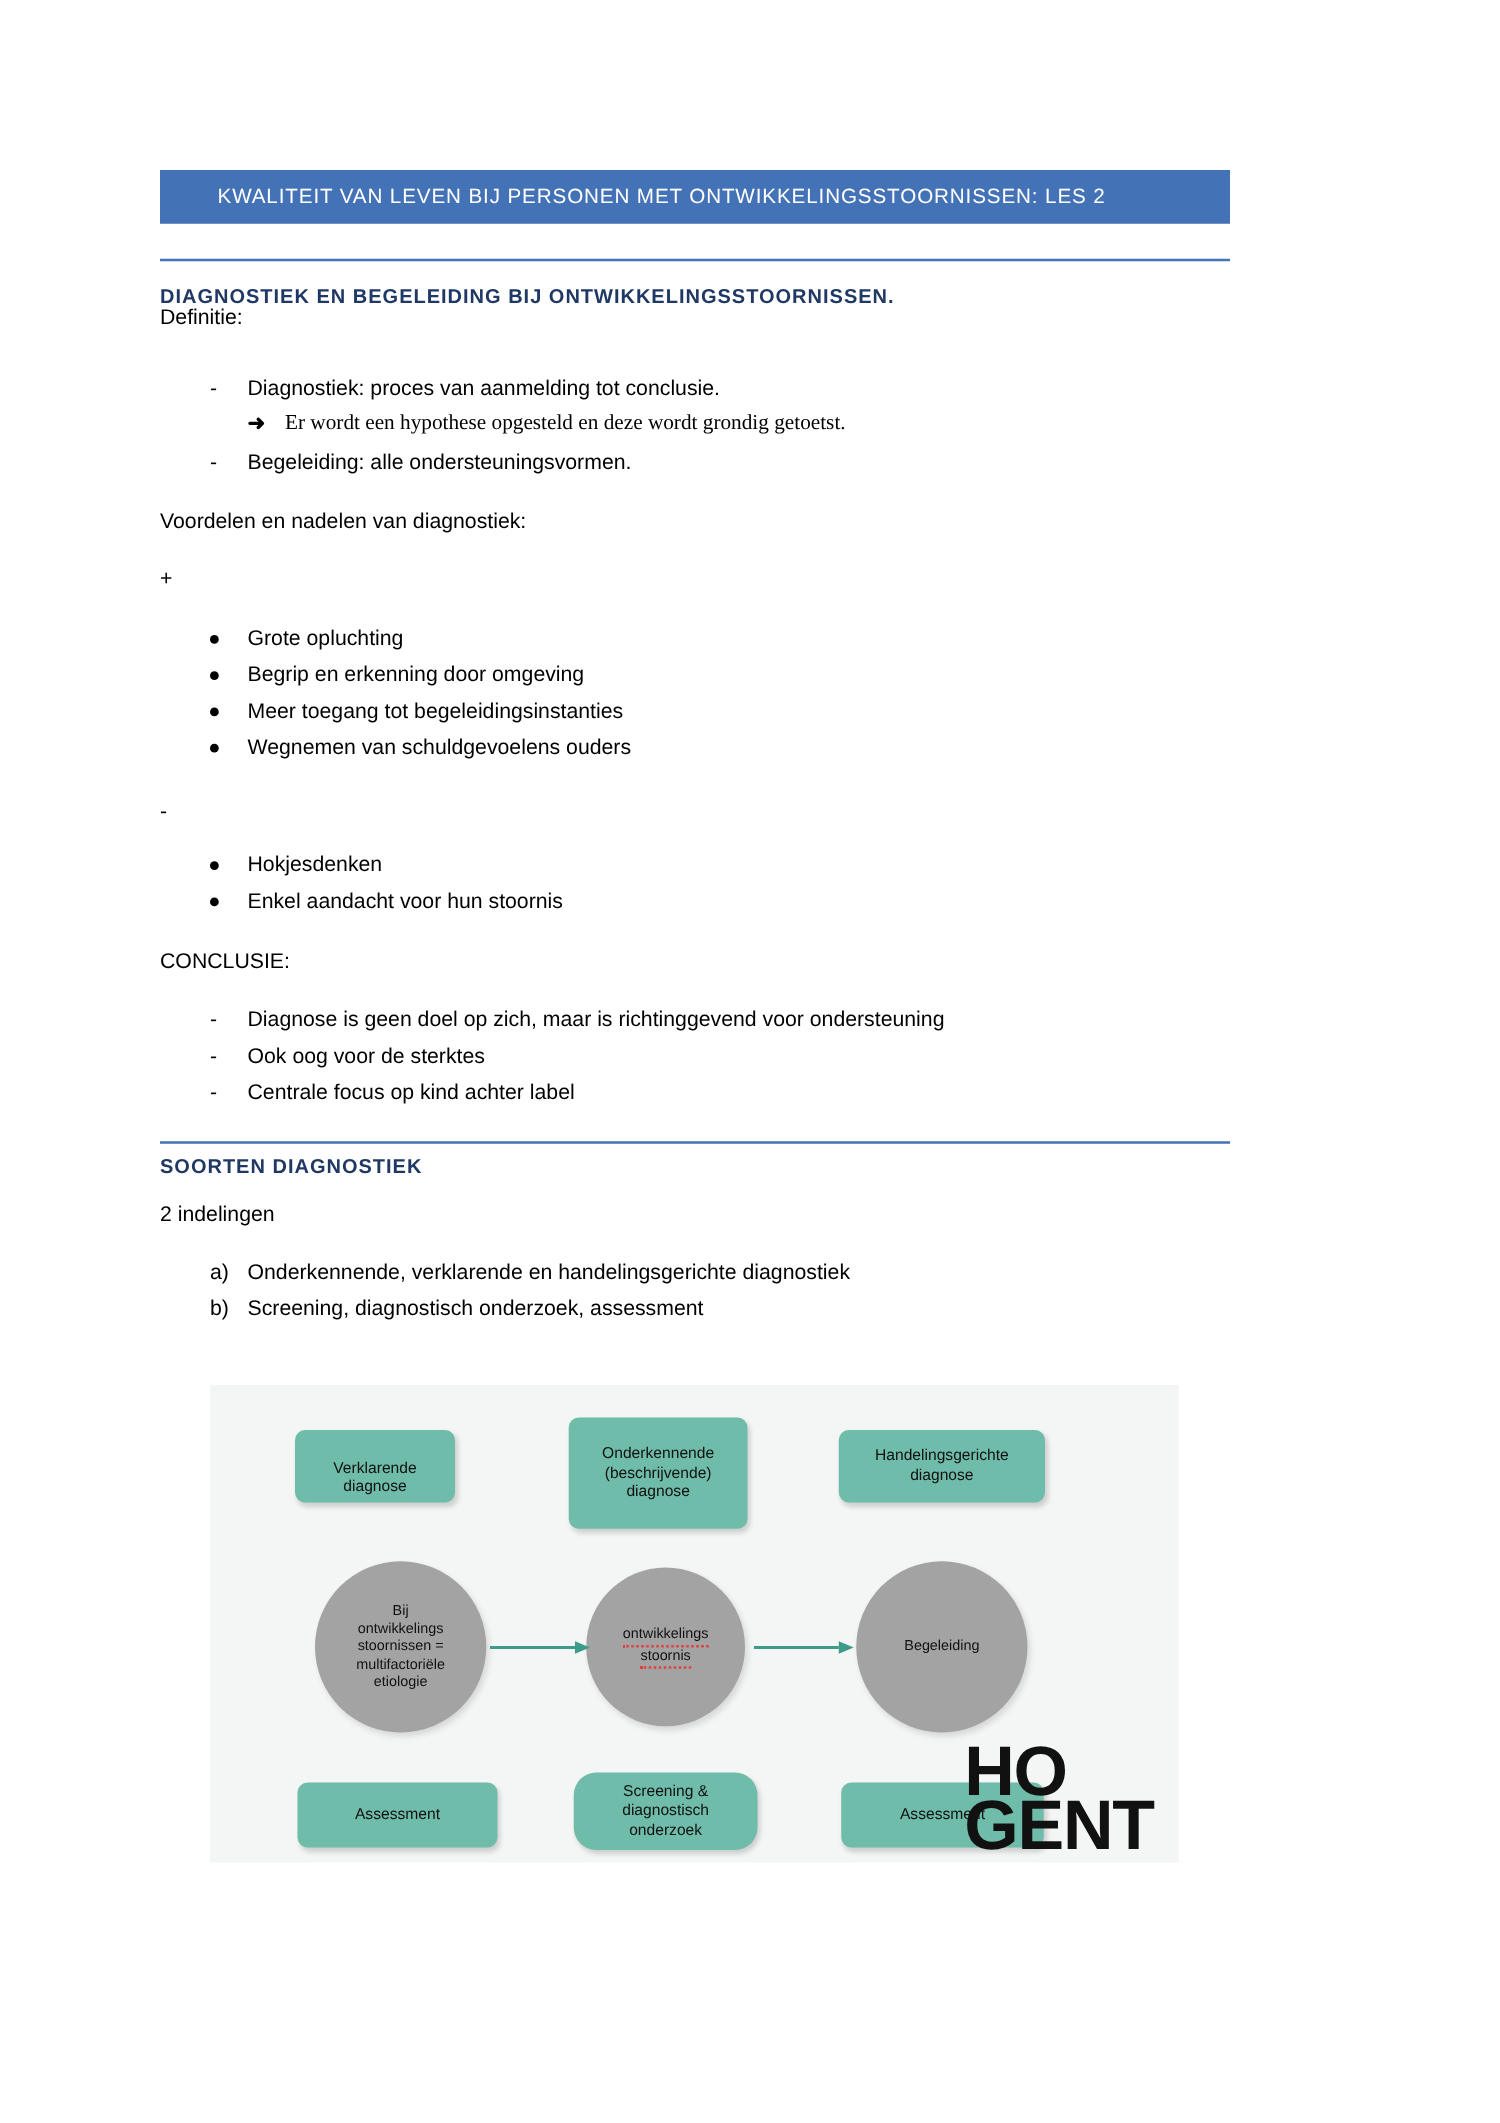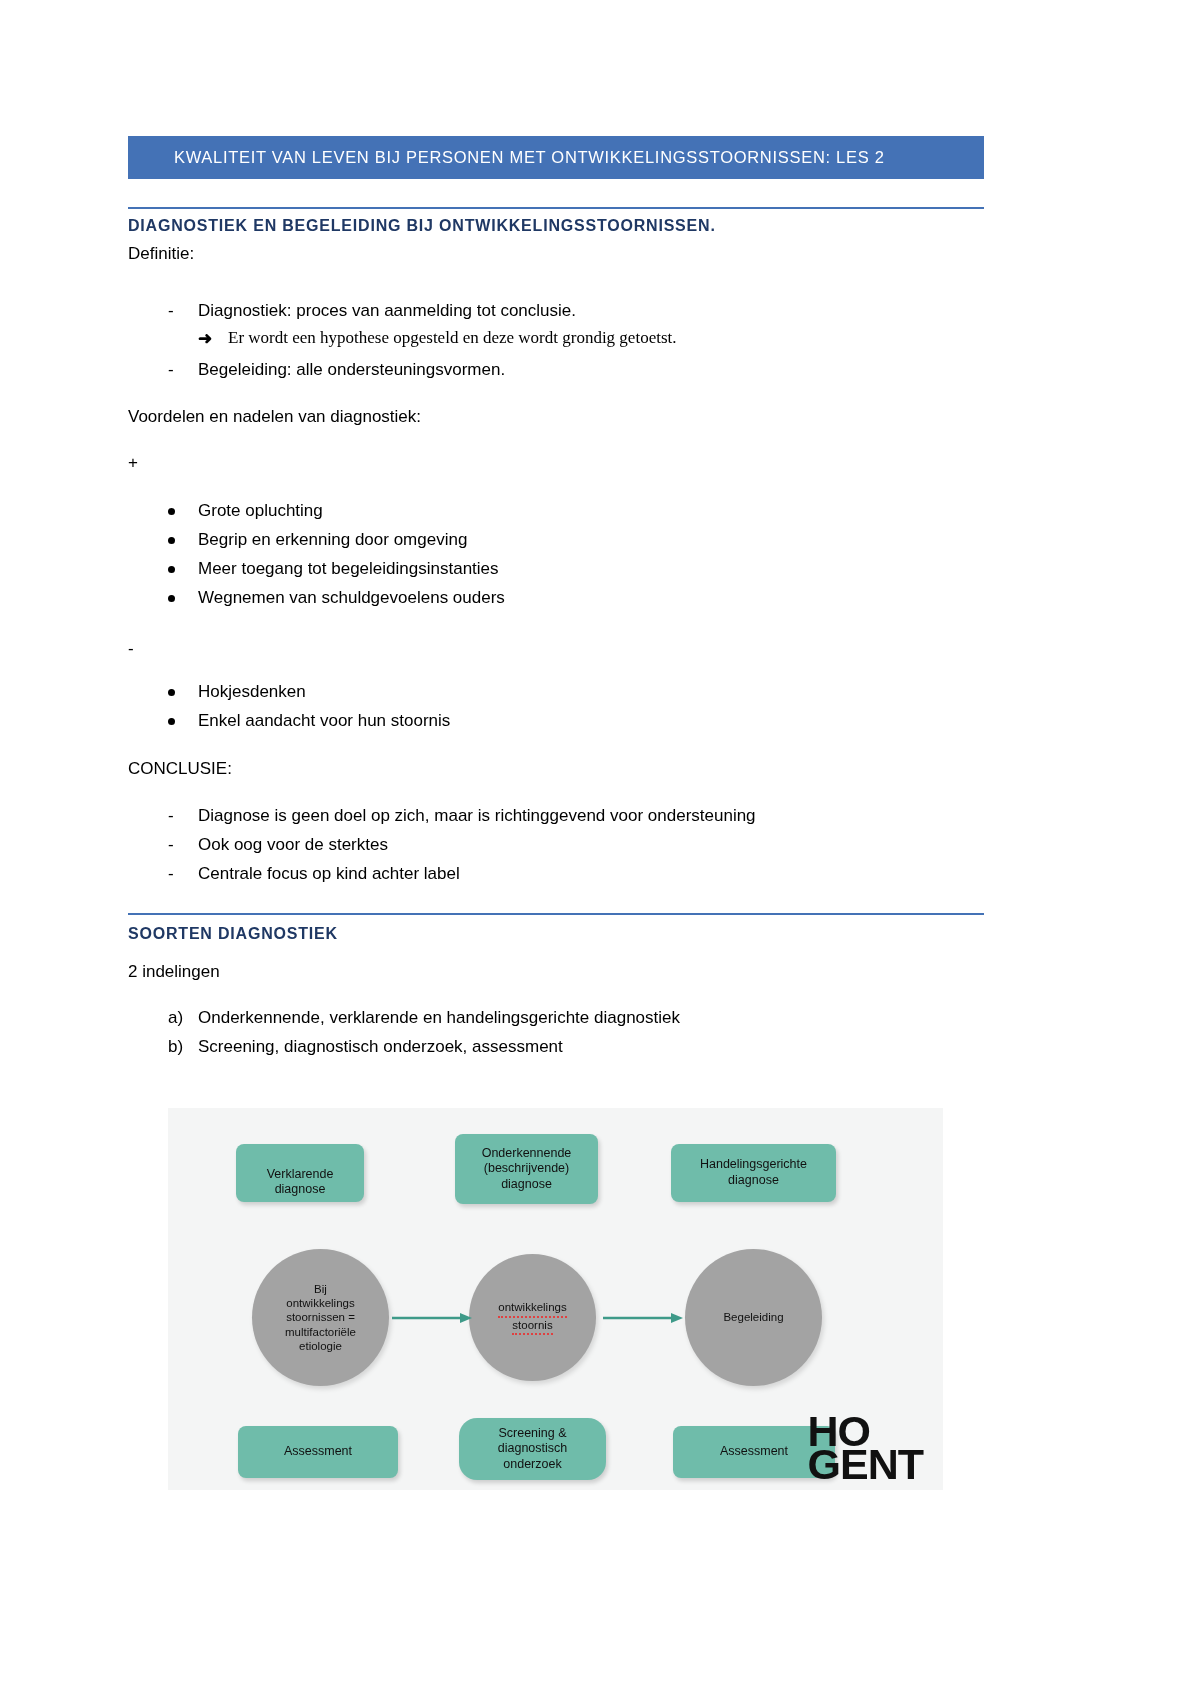--- a/index.html
+++ b/index.html
@@ -198,39 +198,39 @@
 
   
   .logo {
     position: absolute;
     right: 20px;
     bottom: 8px;
     color: #111111;
     font-weight: bold;
     line-height: 0.78;
     letter-spacing: -1px;
-    font-size: 43px;
+    font-size: 56px;
     text-align: left;
   }
   .logo .l1 { display:block; }
   .logo .l2 { display:block; }
 </style>
 </head>
 <body>
 
 <div class="page">
   <div class="content">
 
     <div class="title-banner">
       <span class="title-text">KWALITEIT VAN LEVEN BIJ PERSONEN MET ONTWIKKELINGSSTOORNISSEN: LES 2</span>
     </div>
 
     <div class="h-rule" style="top:207px;"></div>
 
-    <div class="h1-blue" style="top:217px;">DIAGNOSTIEK EN BEGELEIDING BIJ ONTWIKKELINGSSTOORNISSEN.</div>
+    <div class="h1-blue" style="top:229px;">DIAGNOSTIEK EN BEGELEIDING BIJ ONTWIKKELINGSSTOORNISSEN.</div>
 
     <div class="para" style="top:243px;">Definitie:</div>
 
     <div class="dash-item" style="top:300px;">
       <span class="dash-marker">-</span>
       <span class="dash-text">Diagnostiek: proces van aanmelding tot conclusie.</span>
     </div>
 
     <div class="arrow-item" style="top:328px;">
       <span class="arrow-glyph">➜</span>
@@ -309,21 +309,21 @@
   <div class="diagram">
     <div class="diagram-inner">
 
       <div class="dbox" style="left:58px; top:36px; width:128px; height:58px;align-items:flex-end;">
         <span>
           <span>Verklarende</span><br>
           <span>diagnose</span>
         </span>
       </div>
 
-      <div class="dbox" style="left:277px; top:26px; width:143px; height:70px;">
+      <div class="dbox" style="left:277px; top:26px; width:143px; height:89px;">
         <span>
           <span>Onderkennende</span><br>
           <span>(beschrijvende)</span><br>
           <span>diagnose</span>
         </span>
       </div>
 
       <div class="dbox" style="left:493px; top:36px; width:165px; height:58px;">
         <span>
           <span>Handelingsgerichte</span><br>

